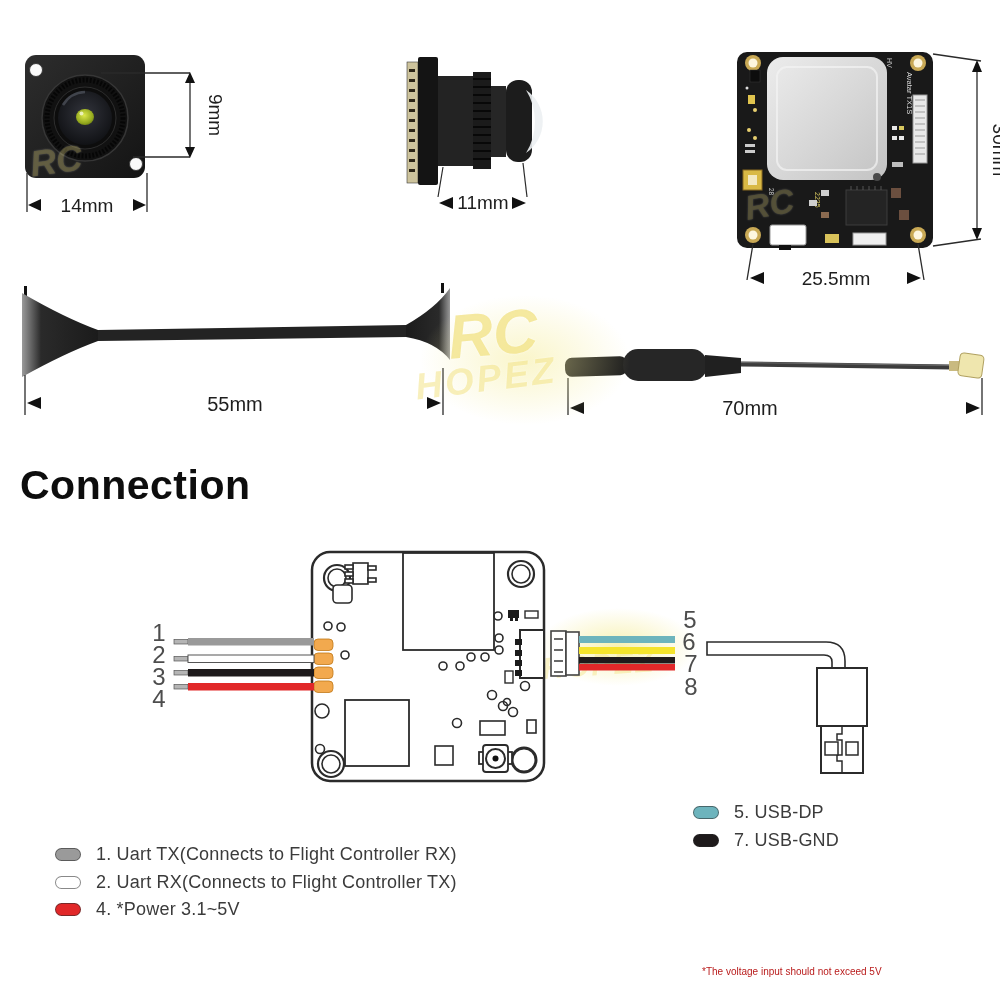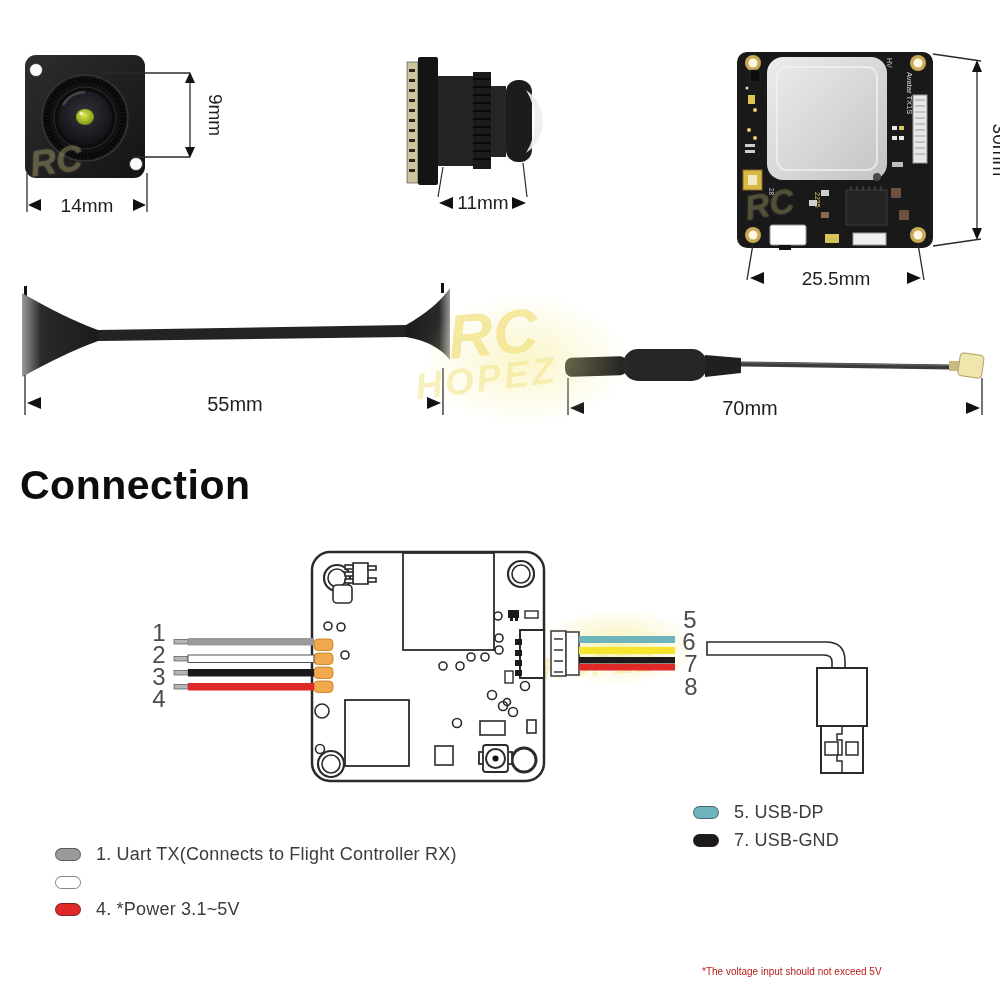--- a/index.html
+++ b/index.html
@@ -392,20 +392,21 @@
     </g>
   </svg>
 
   <div class="legend" style="left:55px;top:841px">
     <div class="legend-row">
       <span class="pill" style="background-color: rgb(154, 154, 154);"></span>
       <span class="legend-label">1. Uart TX(Connects to Flight Controller RX)</span>
     </div>
     <div class="legend-row">
       <span class="pill" style="background-color: rgb(255, 255, 255);"></span>
+      <span class="legend-label">2. Uart RX(Connects to Flight Controller TX)</span>
     </div>
     <div class="legend-row">
       <span class="pill" style="background-color: rgb(225, 40, 41);"></span>
       <span class="legend-label">4. *Power 3.1~5V</span>
     </div>
   </div>
 
   <div class="legend" style="left:693px;top:799px">
     <div class="legend-row">
       <span class="pill" style="background-color: rgb(109, 180, 189);"></span>

